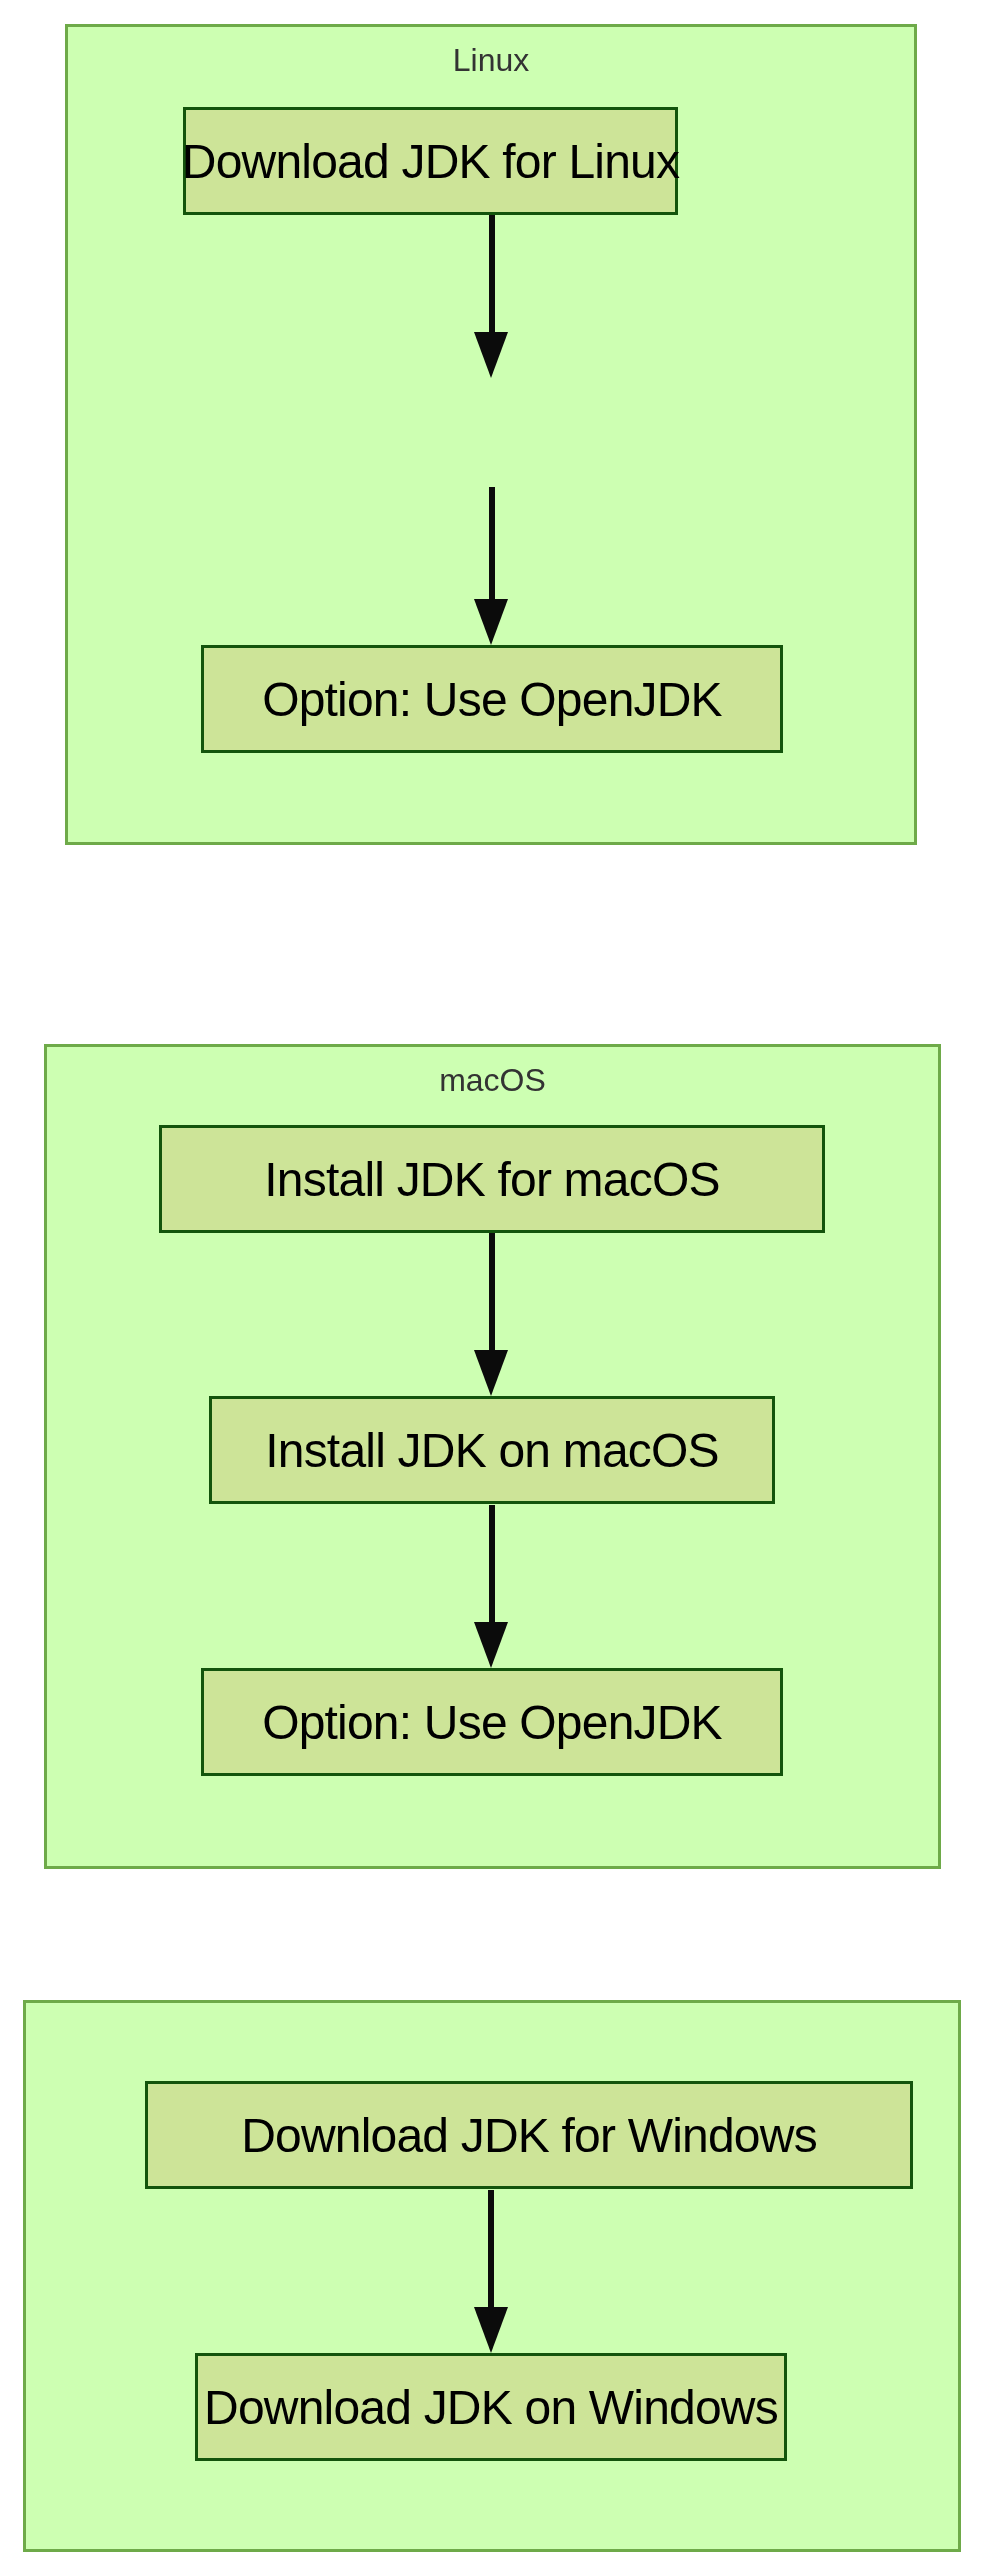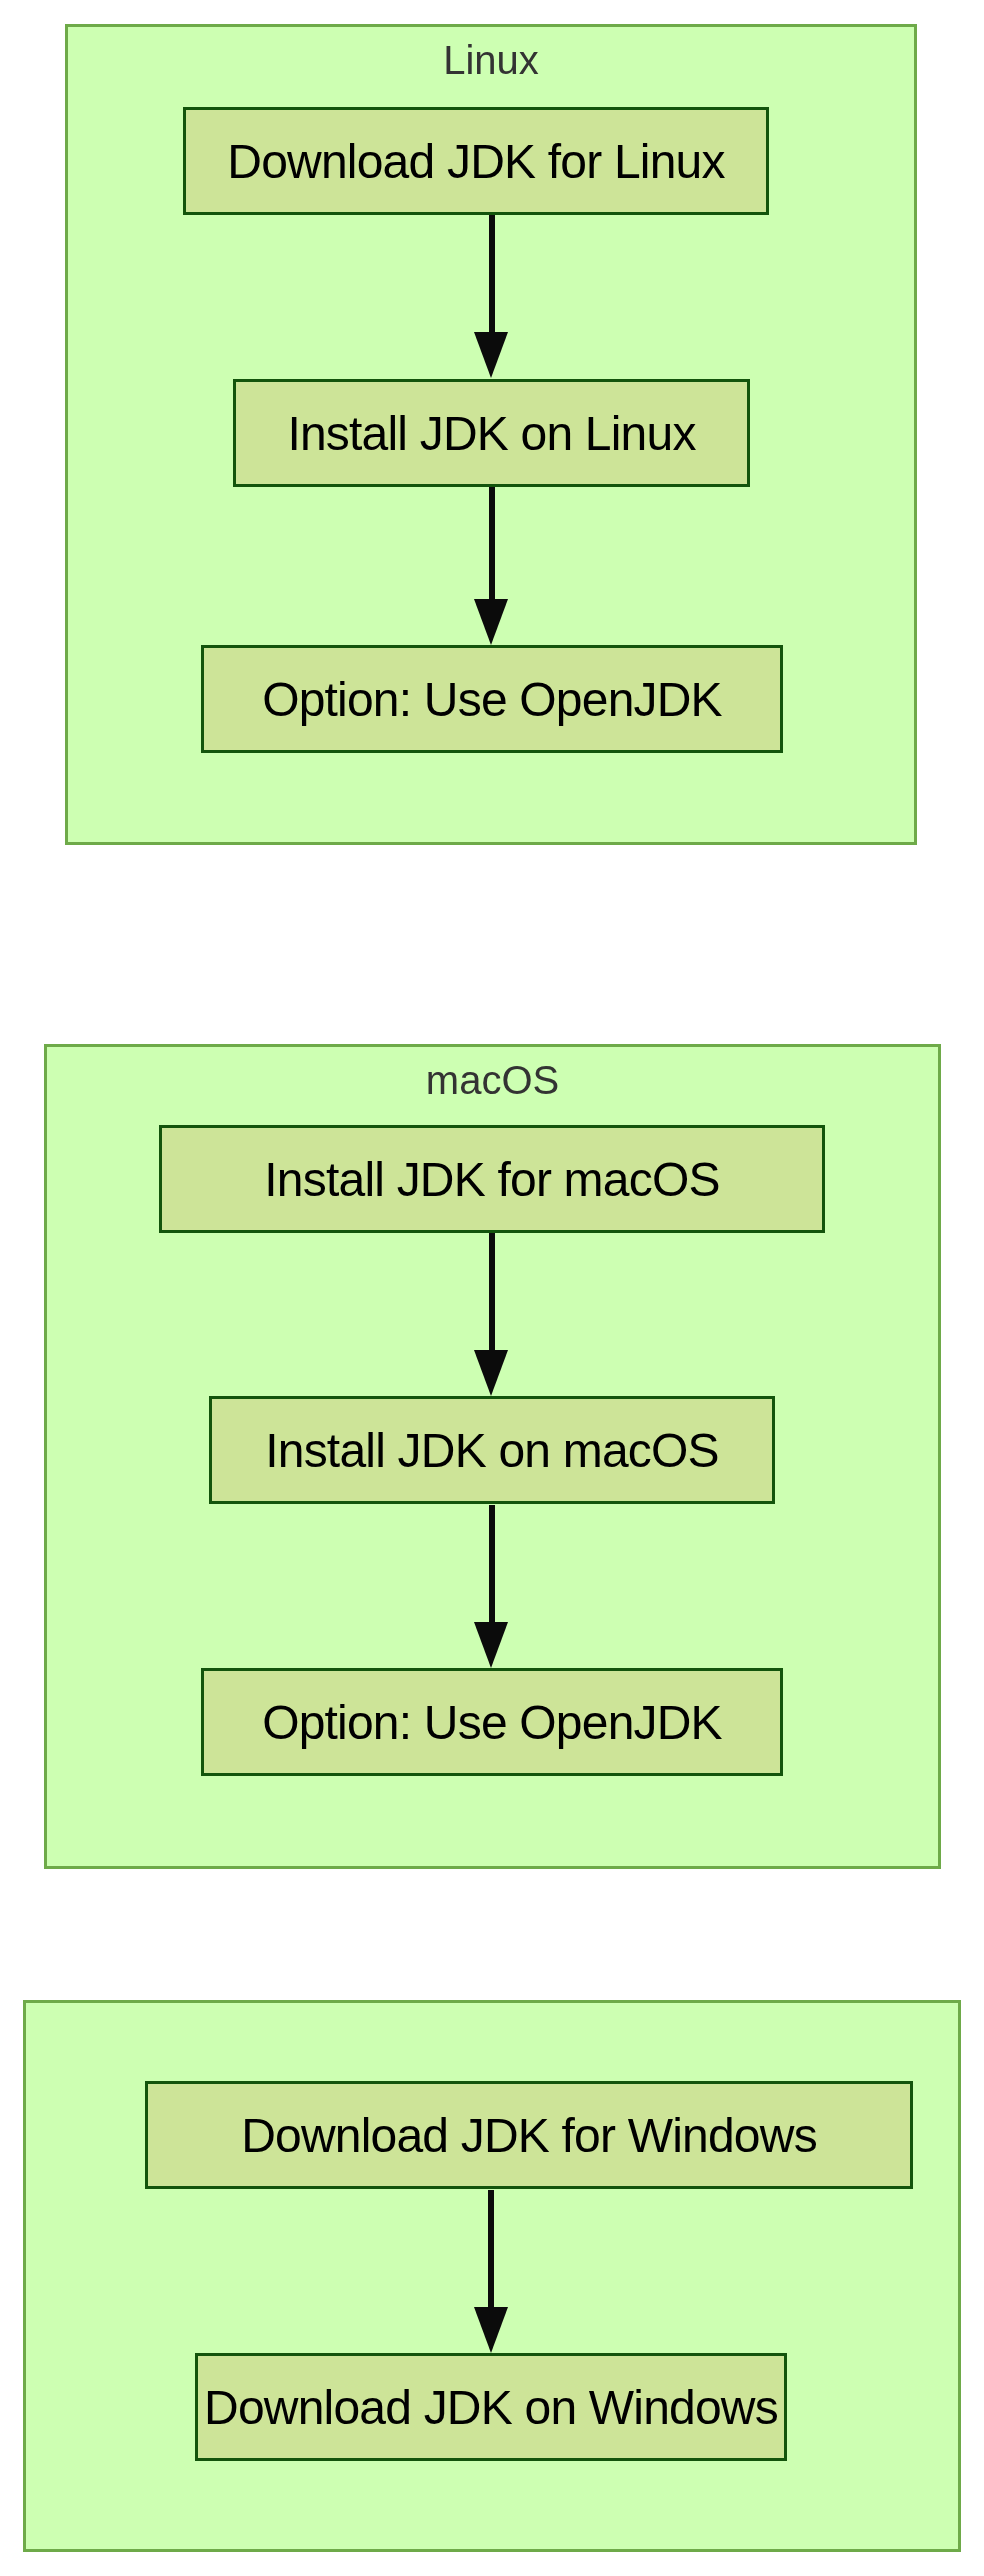--- a/index.html
+++ b/index.html
@@ -15,21 +15,21 @@
     position: absolute;
     box-sizing: border-box;
     background: var(--cluster-fill, #cdffb2);
     border: 3.8px solid var(--cluster-border, #6eaa49);
   }
   .cluster-title {
     position: absolute;
     left: 0; right: 0;
     top: 7.7px;
     text-align: center;
-    font-size: 40px;
+    font-size: 32px;
     line-height: 51px;
     color: var(--title-text, #333333);
   }
   .node {
     position: absolute;
     box-sizing: border-box;
     height: 108px;
     background: var(--node-fill, #cde498);
     border: 3.1px solid var(--node-border, #13540c);
     display: flex;
@@ -48,21 +48,21 @@
   .arrow-head {
     position: absolute;
     width: 0; height: 0;
     border-left: 17.7px solid transparent;
     border-right: 17.7px solid transparent;
     border-top: 46px solid var(--edge, #0b0b0b);
   }
 
   
   #cluster-linux { left: 65px; top: 24px; width: 852px; height: 821px; }
-  #node-l1 { left: 115px; top: 80px; width: 586px; }
+  #node-l1 { left: 115px; top: 80px; width: 495px; }
   #edge-l1 { left: 421px; top: 188px; height: 117px; }
   #head-l1 { left: 406px; top: 305px; }
   #node-l2 { left: 165px; top: 352px; width: 517px; }
   #edge-l2 { left: 421px; top: 460px; height: 112px; }
   #head-l2 { left: 406px; top: 572px; }
   #node-l3 { left: 133px; top: 618px; width: 582px; }
 
   
   #cluster-macos { left: 44px; top: 1012px; width: 897px; height: 825px; margin-top: 32px; }
   #node-m1 { left: 112px; top: 78px; width: 666px; }
@@ -86,21 +86,20 @@
 <div class="canvas">
 
   <div class="cluster" id="cluster-linux">
     <div class="cluster-title">Linux</div>
 
     <div class="node" id="node-l1">Download JDK for Linux</div>
 
     <div class="edge-line" id="edge-l1"></div>
     <div class="arrow-head" id="head-l1"></div>
 
-    <div class="node" id="node-l2">Install JDK on Linux</div>
 
     <div class="edge-line" id="edge-l2"></div>
     <div class="arrow-head" id="head-l2"></div>
 
     <div class="node" id="node-l3">Option: Use OpenJDK</div>
   </div>
 
   <div class="cluster" id="cluster-macos">
     <div class="cluster-title">macOS</div>
 

